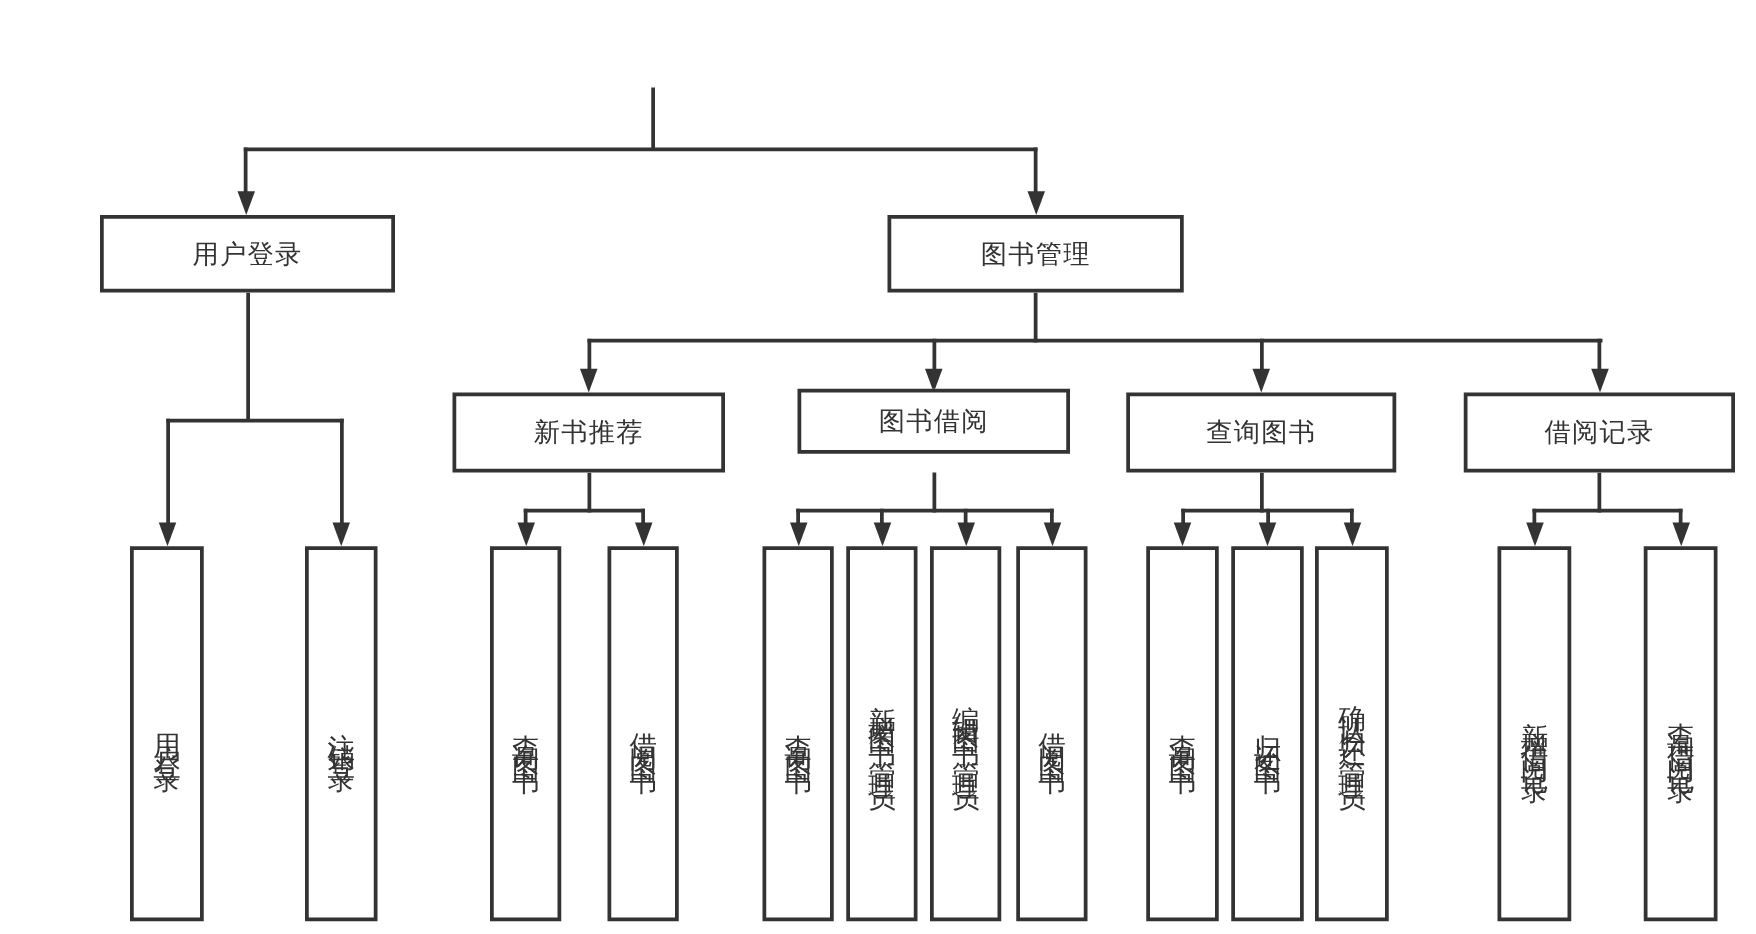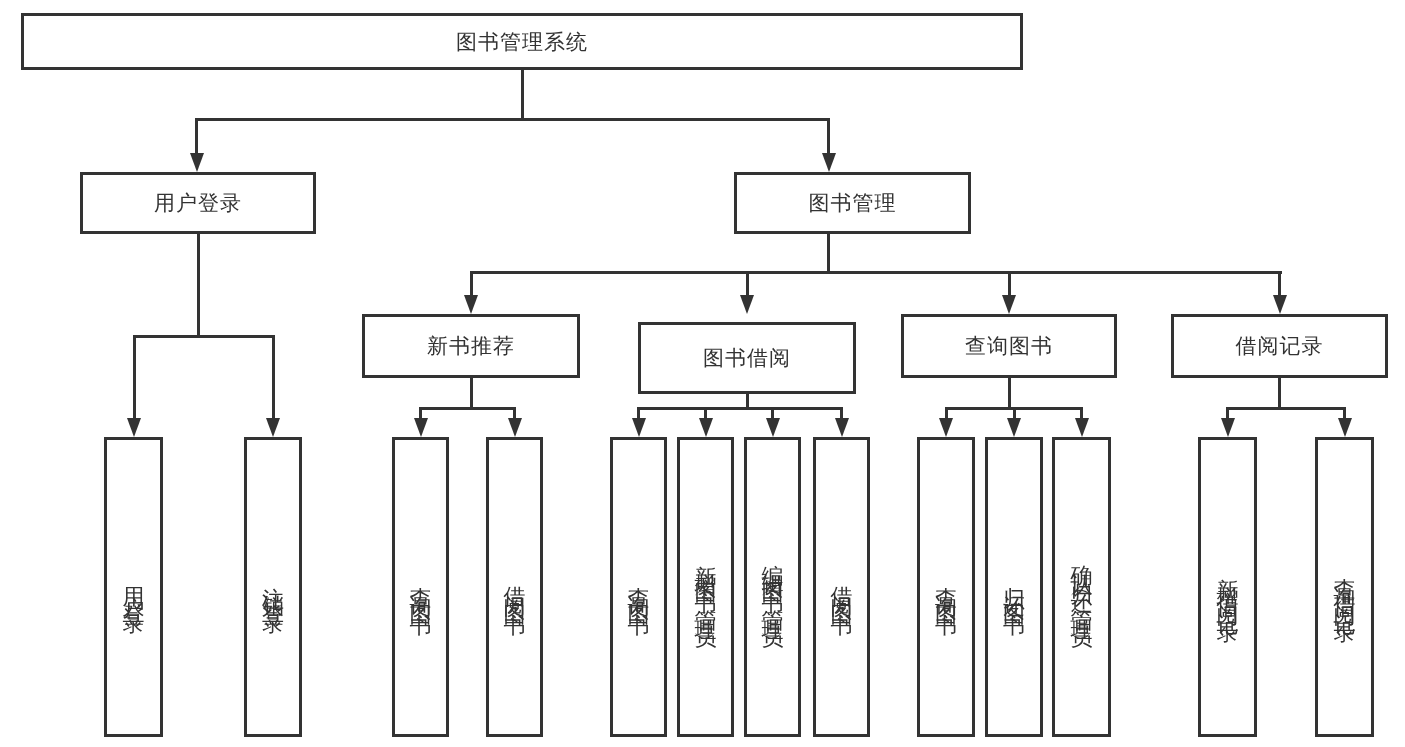--- a/index.html
+++ b/index.html
@@ -31,35 +31,32 @@
   .watermark {
     position:absolute; left:1186px; top:715px; z-index:5;
     font-size:19px; letter-spacing:0.5px; color:#c0c3c8; white-space:nowrap;
   }
 </style>
 </head>
 <body>
 
 <div class="canvas">
 
-  <div class="node" style="left:21px; top:13px; width:1002px; height:57px;">
-    <span>图书管理系统</span>
-  </div>
 
   <div class="vline" style="left:520.5px; top:70px; height:50px;"></div>
   <div class="hline" style="left:195px;   top:118px; width:635px;"></div>
   <div class="vline" style="left:195px;   top:118px; height:36px;"></div>
   <div class="arr" style="left:189.5px; top:153px;"></div>
   <div class="vline" style="left:827px;   top:118px; height:36px;"></div>
   <div class="arr" style="left:821.5px; top:153px;"></div>
 
   <div class="node" style="left:80px; top:172px; width:236px; height:62px;">
     <span>用户登录</span>
   </div>
-  <div class="node" style="left:710px; top:172px; width:237px; height:62px;margin-left:24px;">
+  <div class="node" style="left:710px; top:172px; width:237px; height:62px;">
     <span>图书管理</span>
   </div>
 
   <div class="vline" style="left:196.5px; top:234px; height:103px;"></div>
   <div class="hline" style="left:132.5px; top:335px; width:142px;"></div>
   <div class="vline" style="left:132.5px; top:335px; height:84px;"></div>
   <div class="arr" style="left:127px;   top:418px;"></div>
   <div class="vline" style="left:271.5px; top:335px; height:84px;"></div>
   <div class="arr" style="left:266px;   top:418px;"></div>
 
@@ -70,21 +67,21 @@
   <div class="vline" style="left:745.5px;  top:271px; height:26px;"></div>
   <div class="arr" style="left:740px;    top:295px;"></div>
   <div class="vline" style="left:1007.5px; top:271px; height:26px;"></div>
   <div class="arr" style="left:1002px;   top:295px;"></div>
   <div class="vline" style="left:1278px;   top:271px; height:26px;"></div>
   <div class="arr" style="left:1272.5px; top:295px;"></div>
 
   <div class="node" style="left:362px; top:314px; width:218px; height:64px;">
     <span>新书推荐</span>
   </div>
-  <div class="node" style="left:638px; top:322px; width:218px; height:72px;">
+  <div class="node" style="left:638px; top:311px; width:218px; height:52px;">
     <span>图书借阅</span>
   </div>
   <div class="node" style="left:901px; top:314px; width:216px; height:64px;">
     <span>查询图书</span>
   </div>
   <div class="node" style="left:1171px; top:314px; width:217px; height:64px;">
     <span>借阅记录</span>
   </div>
 
   <div class="vline" style="left:469.5px; top:378px; height:32px;"></div>

